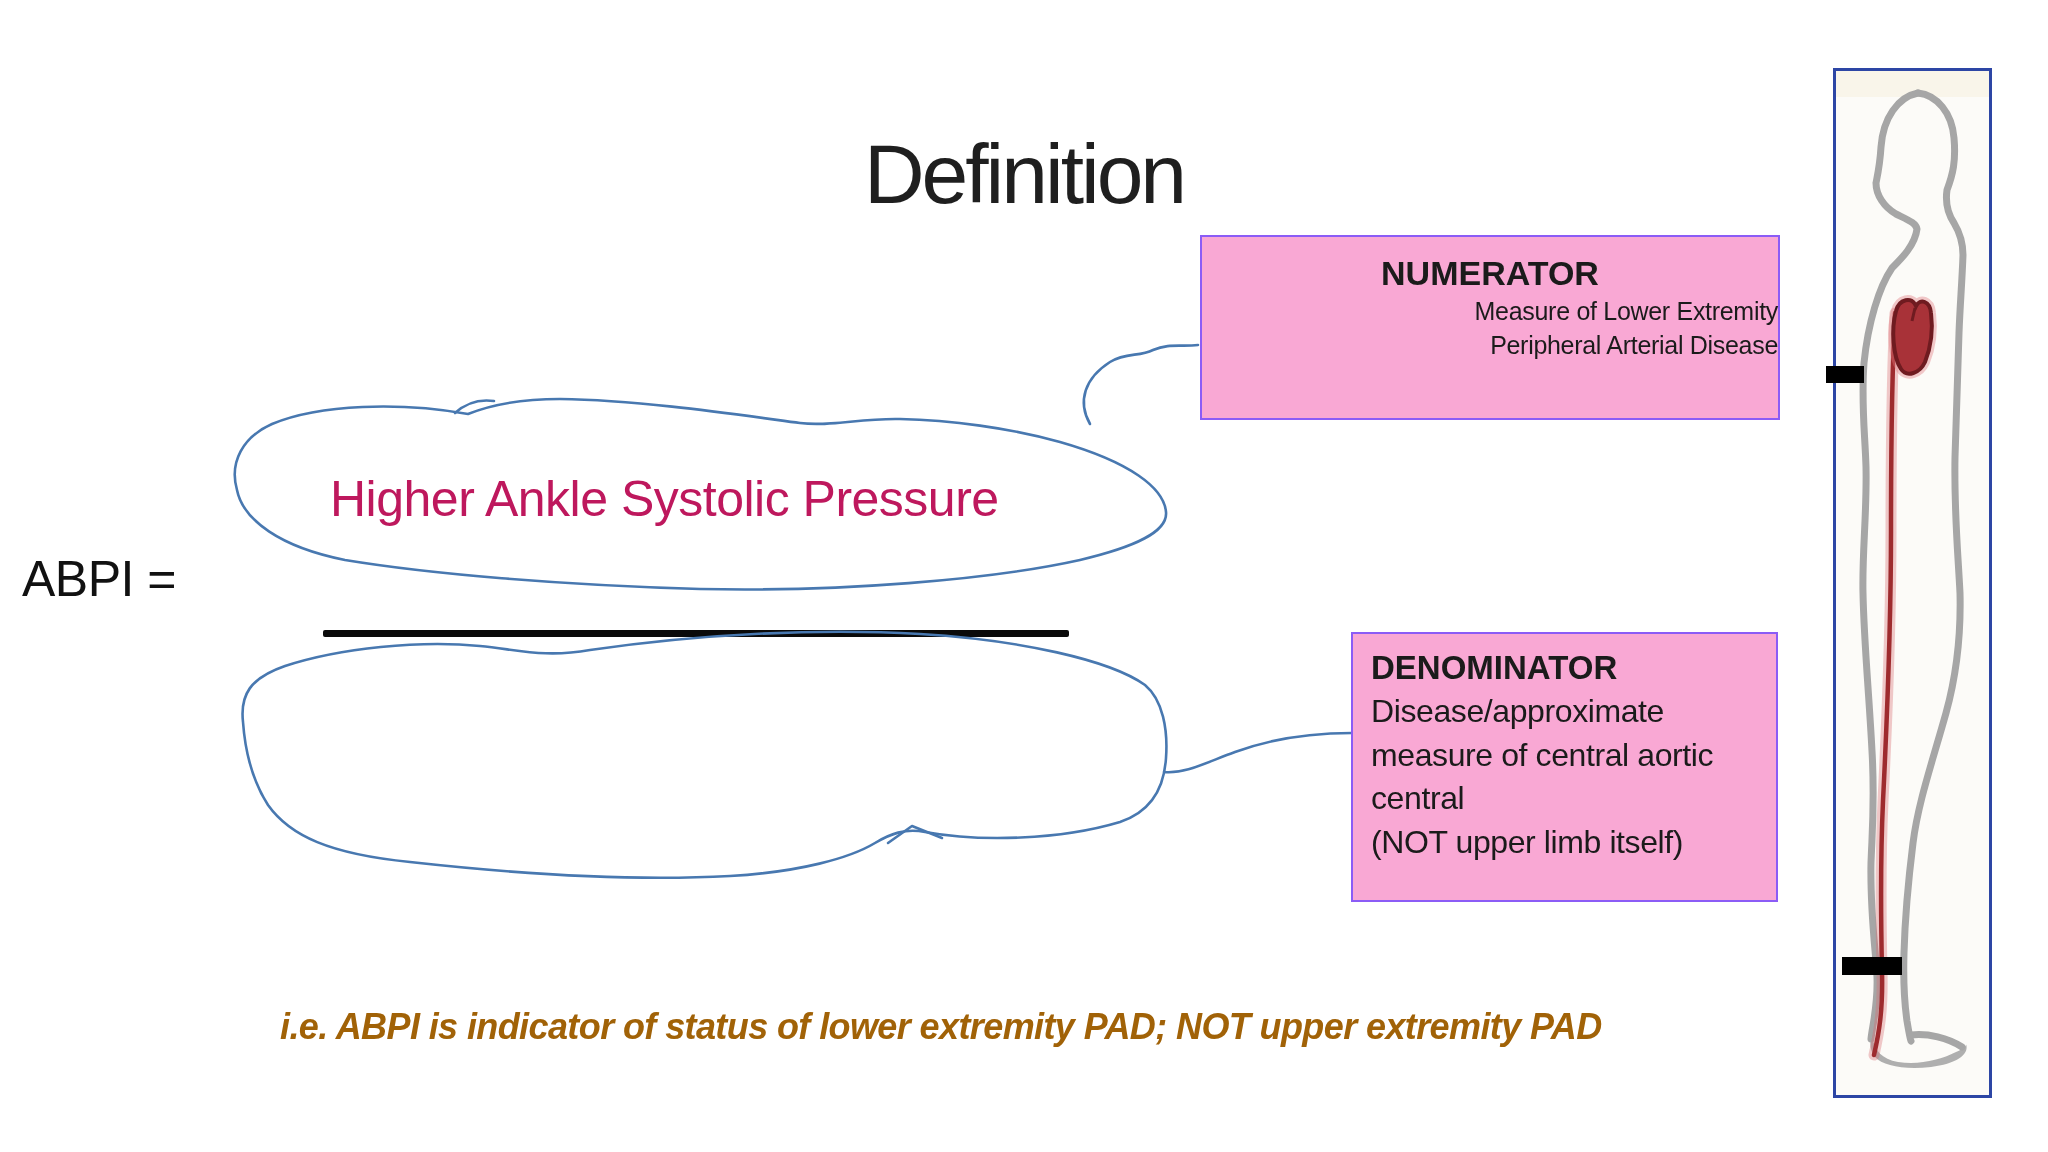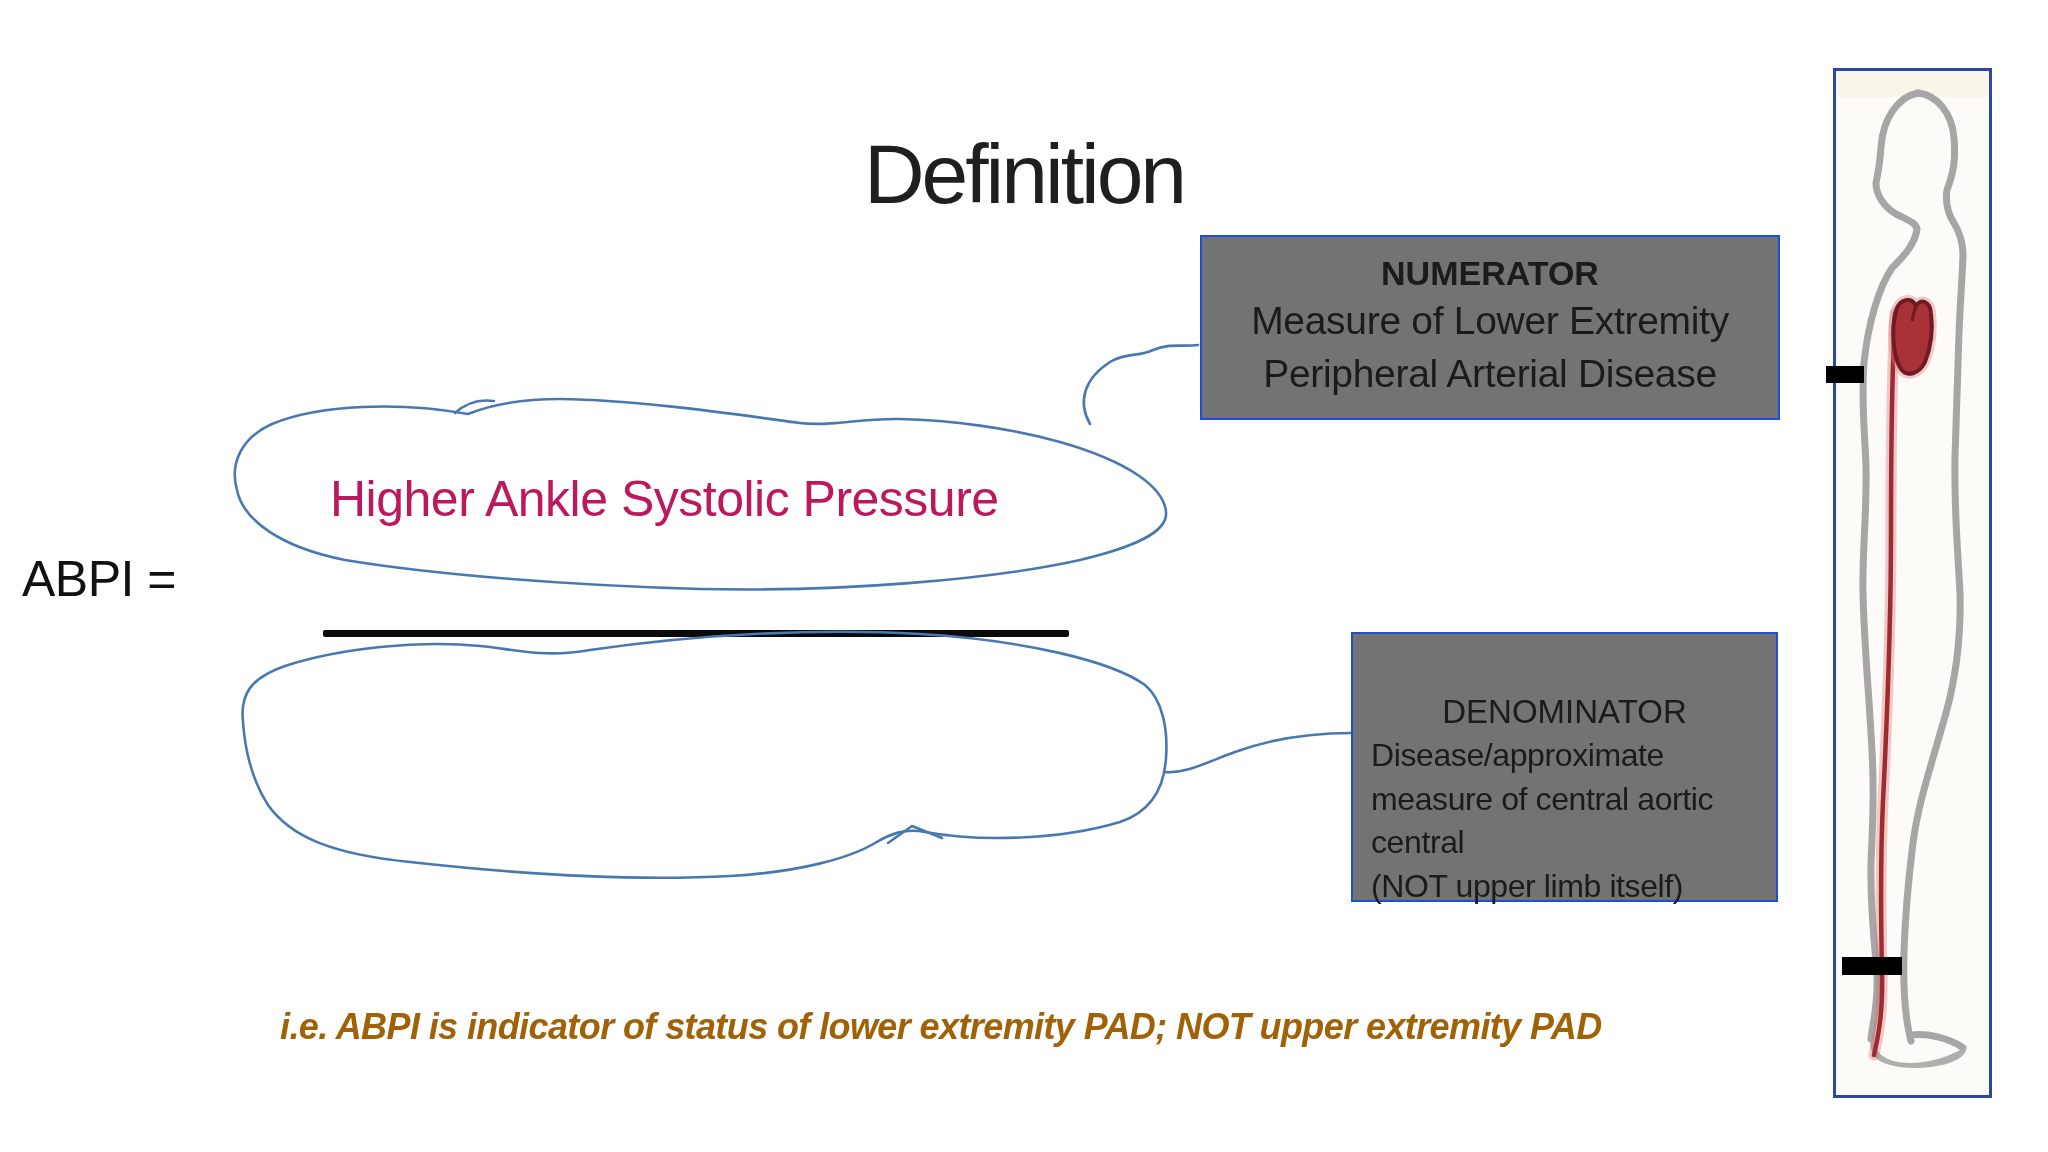--- a/index.html
+++ b/index.html
@@ -19,27 +19,27 @@
     top:470px;left:330px;font-size:50px;letter-spacing:-0.5px;white-space:nowrap;color:#be185d;
   }
   #denominator-text{
     top:720px;left:330px;font-size:50px;letter-spacing:-1px;white-space:nowrap;color:#151515;
   }
   #fraction-line{
     top:630px;left:323px;width:746px;height:7px;background:#0a0a0a;border-radius:2px;
   }
   #annotations{top:0;left:0;width:2048px;height:1152px;pointer-events:none;}
   .callout{
-    background:#737373;border:2px solid #1d4ed8;box-sizing:border-box;text-align:center;
+    background:#f9a8d4;border:2px solid #8b5cf6;box-sizing:border-box;text-align:center;
   }
   #numerator-callout{left:1200px;top:235px;width:580px;height:185px;padding-top:14px;}
   #numerator-callout .callout-heading{font-size:34px;font-weight:bold;line-height:1.3;}
-  #numerator-callout .callout-line{font-size:39px;line-height:1.35;letter-spacing:-0.3px;}
+  #numerator-callout .callout-line{font-size:25px;line-height:1.35;letter-spacing:-0.3px;text-align:right;}
   #denominator-callout{left:1351px;top:632px;width:427px;height:270px;padding:12px 18px 0 18px;}
-  #denominator-callout .callout-heading{font-size:33px;font-weight:normal;line-height:1.34;text-align:center;margin-top:44px;}
+  #denominator-callout .callout-heading{font-size:33px;font-weight:bold;line-height:1.34;text-align:left;}
   #denominator-callout .callout-line{font-size:32px;line-height:1.36;letter-spacing:-0.4px;text-align:left;white-space:nowrap;}
   #footnote{
     top:1006px;left:280px;font-size:36px;font-weight:bold;font-style:italic;
     letter-spacing:-0.6px;color:#a16207;white-space:nowrap;
   }
   #figure-panel{
     left:1833px;top:68px;width:159px;height:1030px;box-sizing:border-box;
     border:3px solid #2d46a5;background:#fcfbf8;
   }
   #figure-panel svg{overflow:visible;display:block;}

